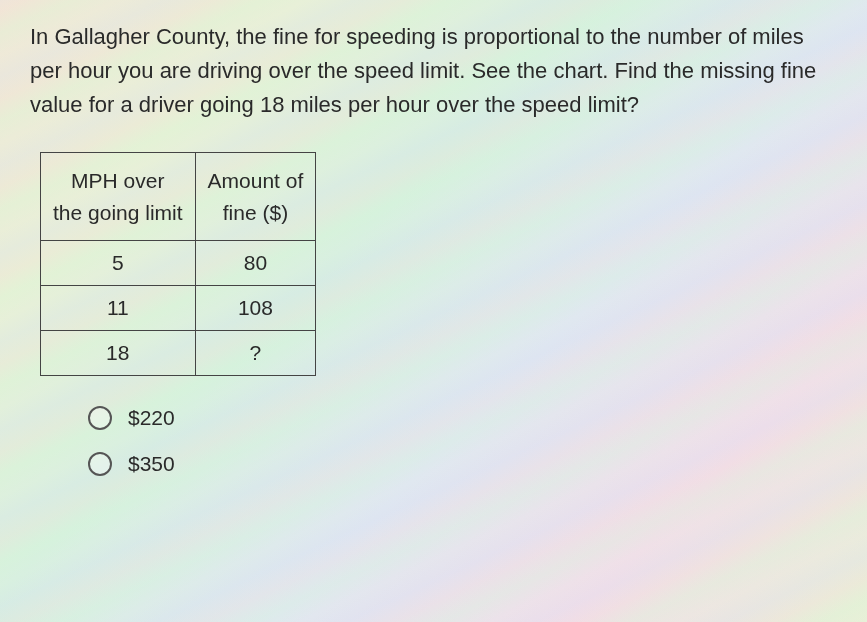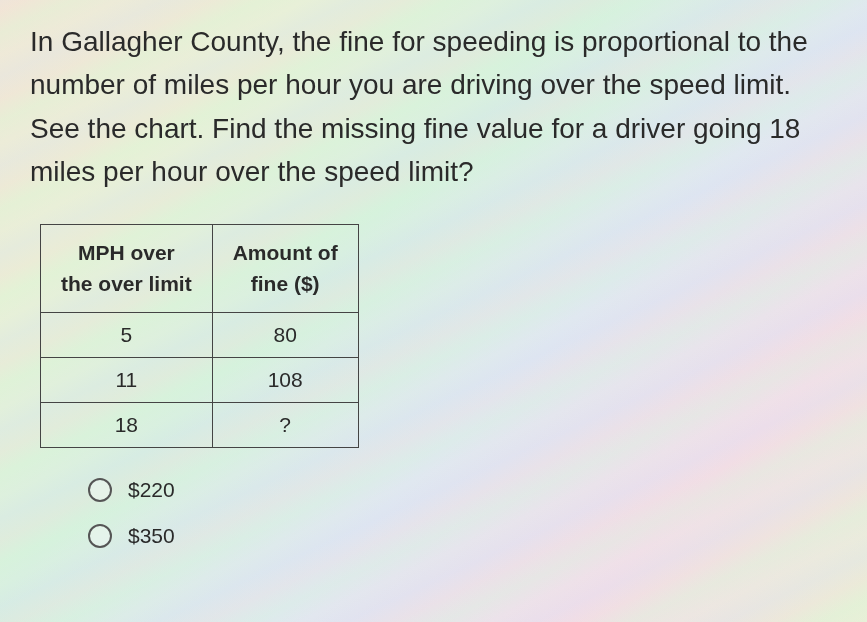--- a/index.html
+++ b/index.html
@@ -28,42 +28,42 @@
         -25deg,
         rgba(255,255,255,0) 0px,
         rgba(200,255,200,0.15) 20px,
         rgba(255,200,200,0.1) 40px,
         rgba(200,200,255,0.1) 60px,
         rgba(255,255,255,0) 80px
       );
       pointer-events: none;
     }
     .question-text {
-      font-size: 28px;
+      font-size: 22px;
       line-height: 1.55;
       margin-bottom: 30px;
       position: relative;
       z-index: 1;
     }
     table {
       border-collapse: collapse;
       margin: 10px 0 30px 10px;
       position: relative;
       z-index: 1;
     }
     th, td {
       border: 1.5px solid #444;
       padding: 10px 18px;
       text-align: center;
       font-size: 21px;
     }
     th {
-      font-weight: bold;
+      font-weight: normal;
       line-height: 1.5;
-      padding: 12px 20px;
+      padding: 12px 12px;
     }
     td {
       font-weight: normal;
       padding: 10px 18px;
     }
     .options {
       margin-left: 10px;
       position: relative;
       z-index: 1;
     }
@@ -90,21 +90,21 @@
 </head>
 <body>
 
 <div class="question-text">In Gallagher County, the fine for speeding is proportional to the number of miles per hour you are driving over the speed limit. See the chart. Find the missing fine value for a driver going 18 miles per hour over the speed limit?</div>
 
 <table>
   <thead>
     <tr>
       <th>
         <span>MPH over</span><br>
-        <span>the over limit</span>
+        <span>the going limit</span>
       </th>
       <th>
         <span>Amount of</span><br>
         <span>fine ($)</span>
       </th>
     </tr>
   </thead>
   <tbody>
     <tr>
       <td>5</td>

